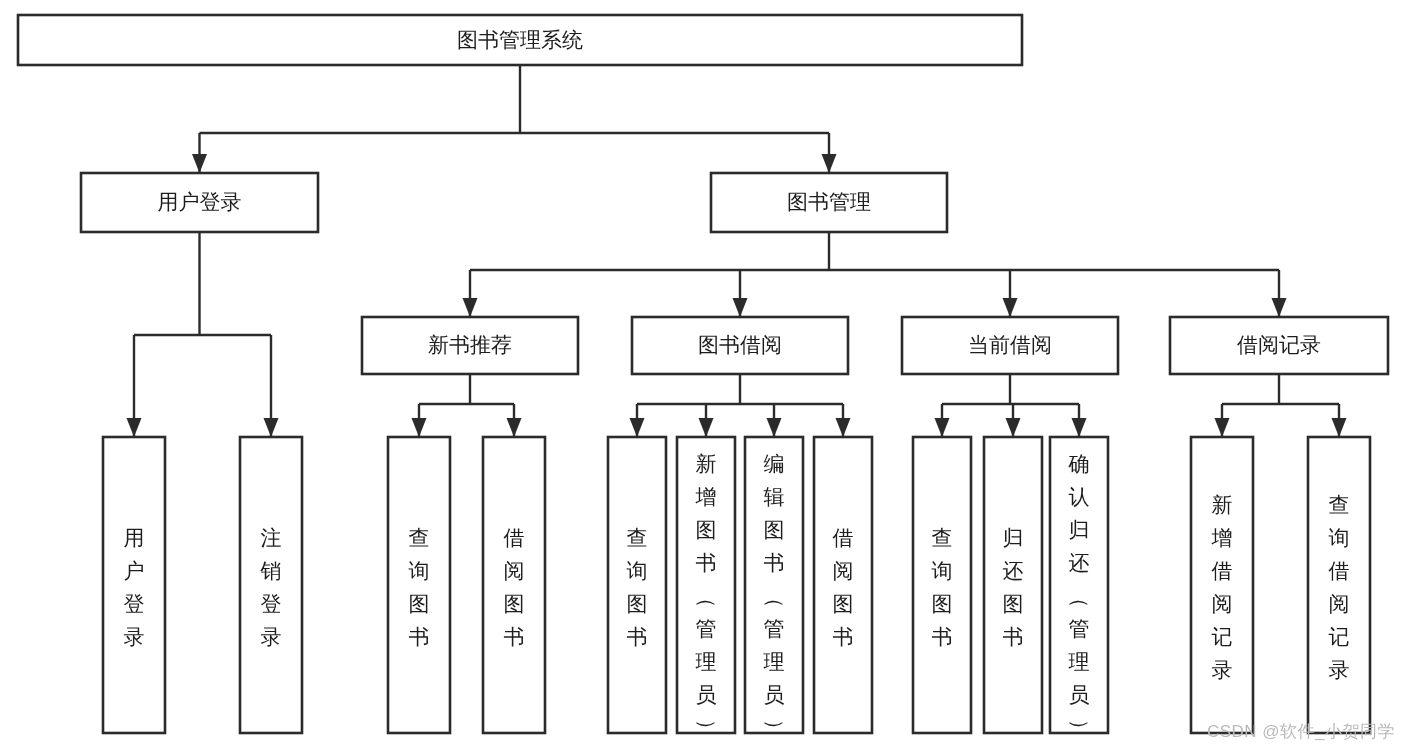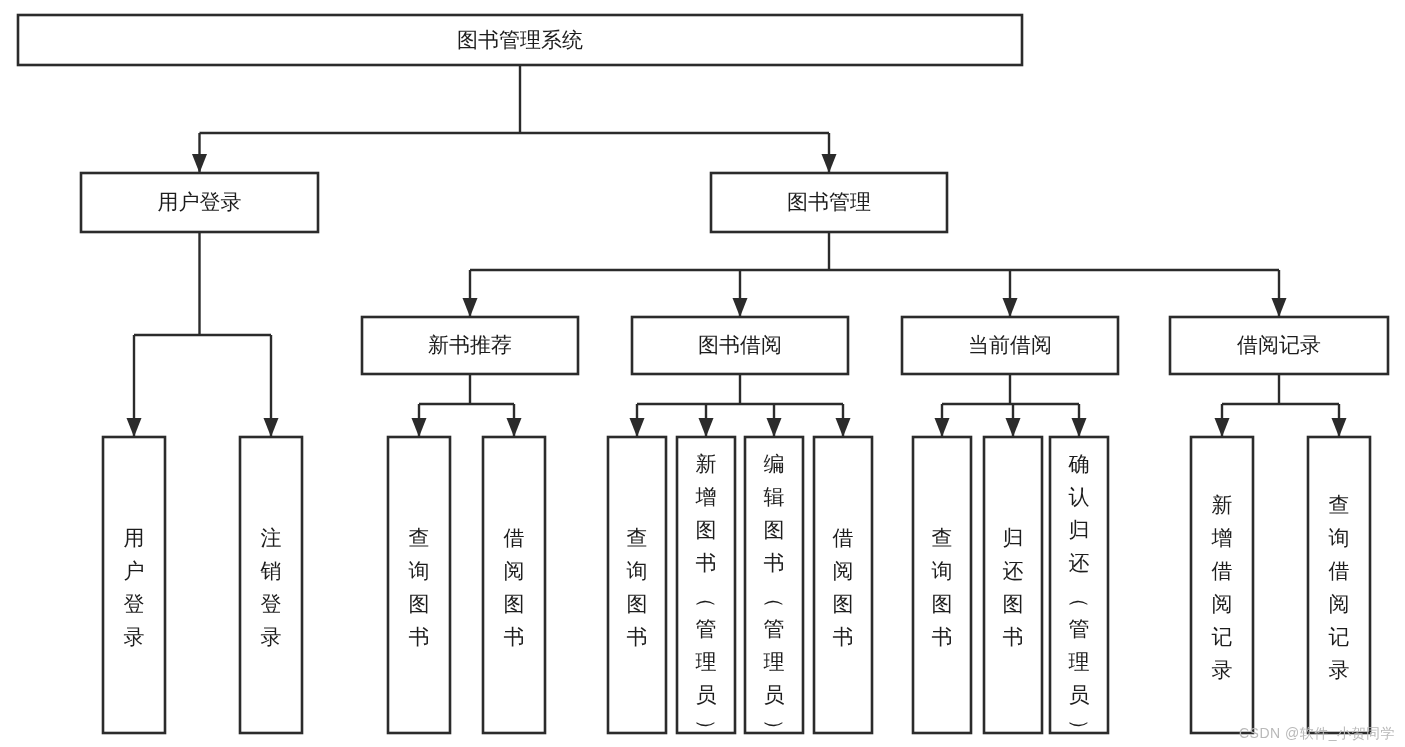--- a/index.html
+++ b/index.html
@@ -53,21 +53,21 @@
     fill: #1d1d1d;
     font-family: "Liberation Sans", "DejaVu Sans", sans-serif;
     font-size: 21px;
     text-anchor: middle;
   }
   .watermark {
     position: absolute;
     right: 10px;
     bottom: 4px;
     font-family: "Liberation Sans", "DejaVu Sans", sans-serif;
-    font-size: 14px;
+    font-size: 17px;
     color: #b9b9b9;
     letter-spacing: 0.5px;
     white-space: nowrap;
     user-select: none;
   }
 </style>
 </head>
 <body>
 
 <div id="diagram-root">

